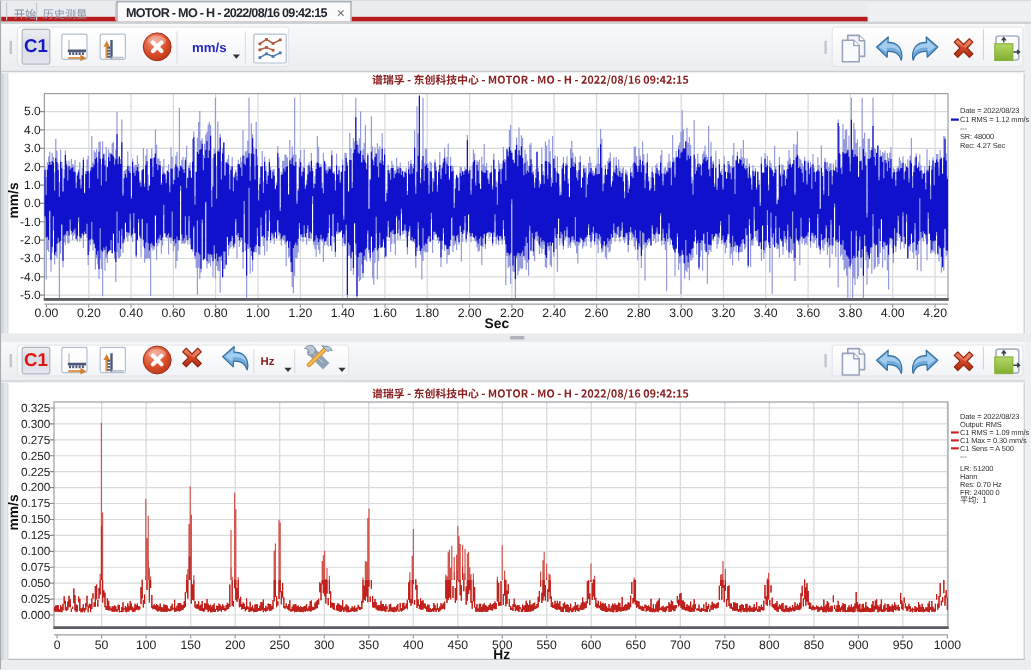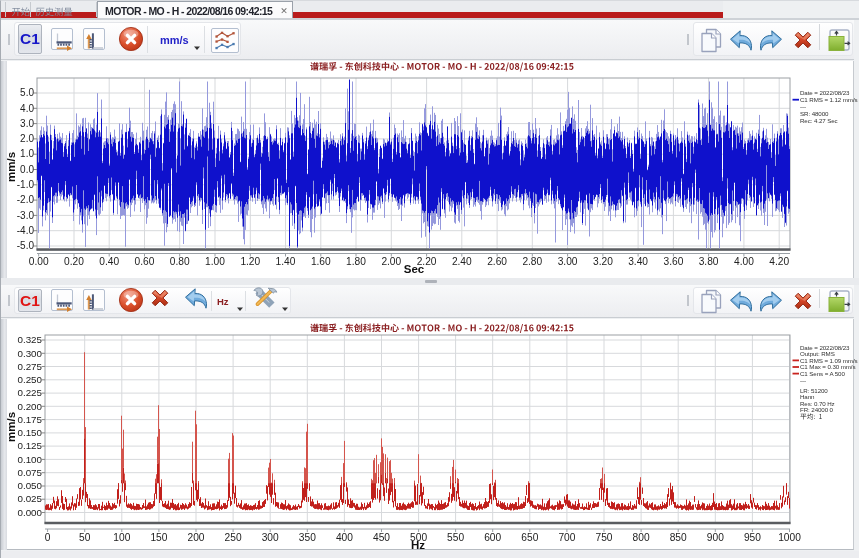--- a/index.html
+++ b/index.html
@@ -1,19 +1,19 @@
 <!DOCTYPE html>
 <html><head><meta charset="utf-8"><style>
 *{margin:0;padding:0;box-sizing:border-box}
 body{width:859px;height:558px;overflow:hidden;font-family:'Liberation Sans',sans-serif;background:#eef0f2}
 #win{position:relative;width:859px;height:558px;border-left:1px solid #a6abb2;border-top:1px solid #d7dade}
 svg text{font-family:'Liberation Sans',sans-serif}
 </style></head><body>
 <div id="win">
-    <div style="position:absolute;left:0;top:0;width:722px;height:17px;background:#eaecef;border-bottom:6px solid #b91c1c">
+    <div style="position:absolute;left:0;top:0;width:722px;height:17px;background:#eaecef;border-bottom:4px solid #b91c1c">
       <div style="position:absolute;left:4px;top:1px;width:26px;height:15px;border-left:1px solid #c6cacf;border-right:1px solid #c6cacf"><svg width="26" height="15" viewBox="0 0 26 15">
           <g transform="translate(5.5,13.2)">
             <path d="M7.1 -7.7V-4.6H4.1V-5.1V-7.7ZM0.6 -4.6V-3.8H3.2C3.0 -2.3 2.5 -0.8 0.6 0.3C0.8 0.5 1.1 0.7 1.3 0.9C3.3 -0.4 3.9 -2.1 4.0 -3.8H7.1V0.9H8.0V-3.8H10.4V-4.6H8.0V-7.7H10.1V-8.5H1.0V-7.7H3.2V-5.1L3.2 -4.6Z M16.1 -3.6V0.9H16.8V0.4H20.2V0.9H21.0V-3.6ZM16.8 -0.3V-2.8H20.2V-0.3ZM15.7 -4.5C16.0 -4.6 16.5 -4.7 20.6 -5.0C20.7 -4.7 20.9 -4.4 21.0 -4.2L21.7 -4.6C21.3 -5.4 20.5 -6.7 19.8 -7.6L19.1 -7.3C19.5 -6.8 19.9 -6.3 20.2 -5.7L16.7 -5.5C17.4 -6.5 18.2 -7.7 18.8 -9.0L17.9 -9.3C17.3 -7.9 16.4 -6.4 16.1 -6.0C15.9 -5.6 15.7 -5.3 15.4 -5.3C15.5 -5.1 15.7 -4.7 15.7 -4.5ZM13.2 -6.2H14.5C14.3 -4.8 14.1 -3.6 13.7 -2.7C13.3 -2.9 13.0 -3.2 12.6 -3.5C12.8 -4.3 13.0 -5.2 13.2 -6.2ZM11.7 -3.2C12.3 -2.8 12.8 -2.4 13.4 -1.9C12.9 -0.9 12.2 -0.2 11.4 0.2C11.6 0.4 11.8 0.7 11.9 0.9C12.8 0.3 13.5 -0.4 14.0 -1.4C14.4 -1.0 14.8 -0.6 15.0 -0.2L15.5 -0.9C15.2 -1.3 14.8 -1.7 14.3 -2.1C14.8 -3.4 15.1 -4.9 15.3 -6.9L14.8 -7.0L14.7 -7.0H13.4C13.5 -7.7 13.6 -8.5 13.7 -9.1L13.0 -9.2C12.9 -8.5 12.8 -7.8 12.6 -7.0H11.5V-6.2H12.5C12.2 -5.1 12.0 -4.0 11.7 -3.2Z" transform="scale(0.845)" fill="#848ea0"></path>
           </g>
         </svg></div>
       <div style="position:absolute;left:30px;top:1px;width:66px;height:15px;border-right:1px solid #c6cacf"><svg width="66" height="15" viewBox="0 0 66 15">
           <g transform="translate(4.5,13.2)">
             <path d="M1.3 -8.7V-5.2C1.3 -3.5 1.2 -1.2 0.4 0.4C0.6 0.5 1.0 0.7 1.1 0.8C2.0 -0.9 2.1 -3.4 2.1 -5.2V-7.9H10.4V-8.7ZM5.4 -7.3C5.4 -6.7 5.4 -6.1 5.4 -5.5H2.8V-4.7H5.3C5.1 -2.6 4.5 -0.8 2.3 0.2C2.5 0.4 2.8 0.6 2.9 0.8C5.2 -0.4 5.9 -2.3 6.1 -4.7H9.0C8.8 -1.7 8.7 -0.5 8.3 -0.2C8.2 -0.1 8.1 -0.1 7.9 -0.1C7.6 -0.1 7.0 -0.1 6.3 -0.2C6.4 0.1 6.5 0.4 6.5 0.7C7.2 0.7 7.9 0.7 8.2 0.7C8.6 0.7 8.8 0.6 9.1 0.3C9.5 -0.1 9.7 -1.5 9.8 -5.1C9.8 -5.2 9.9 -5.5 9.9 -5.5H6.2C6.2 -6.1 6.3 -6.7 6.3 -7.3Z M13.2 -6.7H16.1V-4.7H13.2ZM16.9 -6.7H19.9V-4.7H16.9ZM13.6 -3.5 12.9 -3.2C13.3 -2.3 13.8 -1.6 14.5 -1.0C13.8 -0.5 12.9 -0.2 11.5 0.1C11.6 0.3 11.9 0.7 12.0 0.9C13.5 0.5 14.5 0.1 15.2 -0.5C16.7 0.4 18.7 0.7 21.2 0.9C21.3 0.6 21.4 0.2 21.6 0.0C19.1 -0.1 17.3 -0.3 15.9 -1.1C16.6 -1.9 16.9 -2.8 16.9 -3.9H20.7V-7.5H16.9V-9.2H16.1V-7.5H12.4V-3.9H16.1C16.0 -3.0 15.8 -2.2 15.2 -1.5C14.5 -2.0 14.0 -2.7 13.6 -3.5Z M27.3 -1.0C27.9 -0.5 28.6 0.3 28.9 0.8L29.4 0.4C29.1 -0.0 28.4 -0.8 27.9 -1.3ZM25.4 -8.6V-1.7H26.1V-8.0H28.5V-1.7H29.1V-8.6ZM31.5 -9.1V-0.1C31.5 0.1 31.5 0.1 31.3 0.1C31.2 0.2 30.6 0.2 30.1 0.1C30.2 0.3 30.3 0.7 30.3 0.8C31.1 0.8 31.5 0.8 31.8 0.7C32.1 0.6 32.2 0.4 32.2 -0.1V-9.1ZM30.0 -8.2V-1.7H30.7V-8.2ZM26.9 -7.2V-3.3C26.9 -2.0 26.7 -0.6 24.8 0.4C25.0 0.5 25.2 0.7 25.3 0.9C27.2 -0.1 27.5 -1.8 27.5 -3.3V-7.2ZM22.9 -8.5C23.5 -8.2 24.3 -7.7 24.7 -7.3L25.2 -8.0C24.8 -8.3 24.0 -8.8 23.4 -9.1ZM22.4 -5.6C23.0 -5.2 23.8 -4.7 24.2 -4.4L24.7 -5.1C24.3 -5.4 23.5 -5.9 22.9 -6.2ZM22.6 0.3 23.4 0.7C23.8 -0.3 24.4 -1.6 24.8 -2.8L24.1 -3.2C23.7 -2.0 23.1 -0.5 22.6 0.3Z M35.8 -7.3H41.2V-6.7H35.8ZM35.8 -8.4H41.2V-7.8H35.8ZM34.9 -8.9V-6.2H42.0V-8.9ZM33.6 -5.7V-5.1H43.4V-5.7ZM35.5 -3.0H38.1V-2.4H35.5ZM38.9 -3.0H41.5V-2.4H38.9ZM35.5 -4.1H38.1V-3.5H35.5ZM38.9 -4.1H41.5V-3.5H38.9ZM33.5 -0.0V0.6H43.5V-0.0H38.9V-0.7H42.6V-1.3H38.9V-1.9H42.4V-4.6H34.7V-1.9H38.1V-1.3H34.4V-0.7H38.1V-0.0Z" transform="scale(0.845)" fill="#848ea0"></path>
           </g>
         </svg></div>

